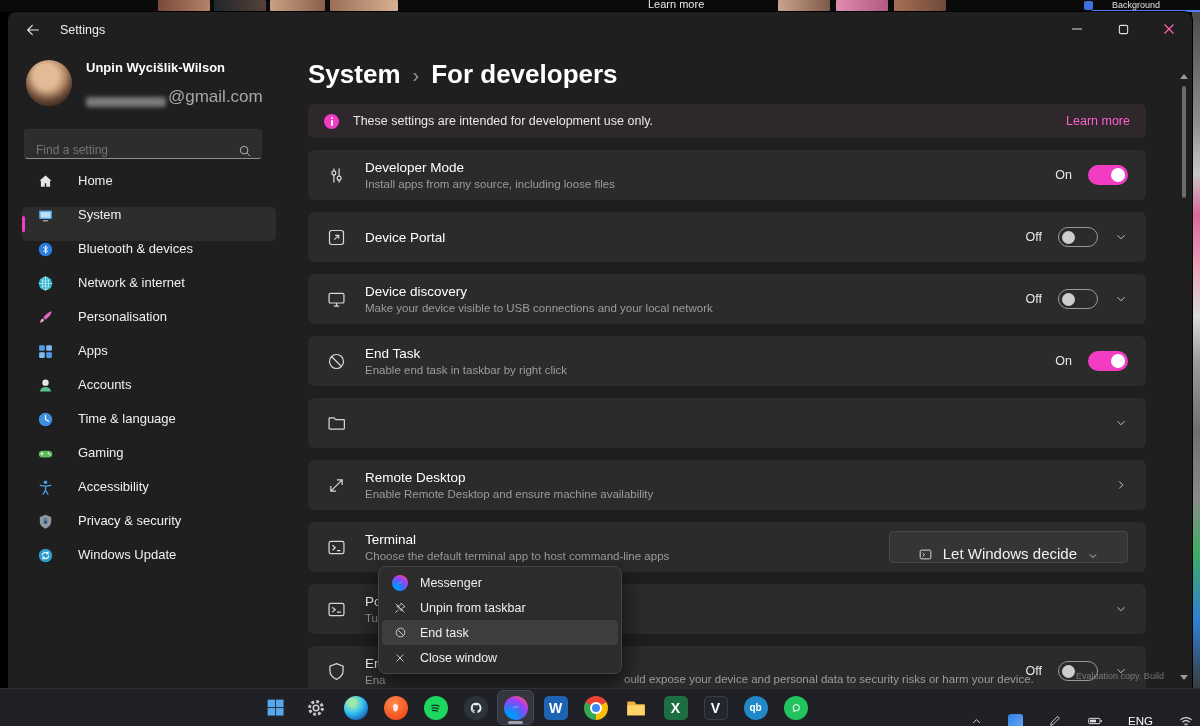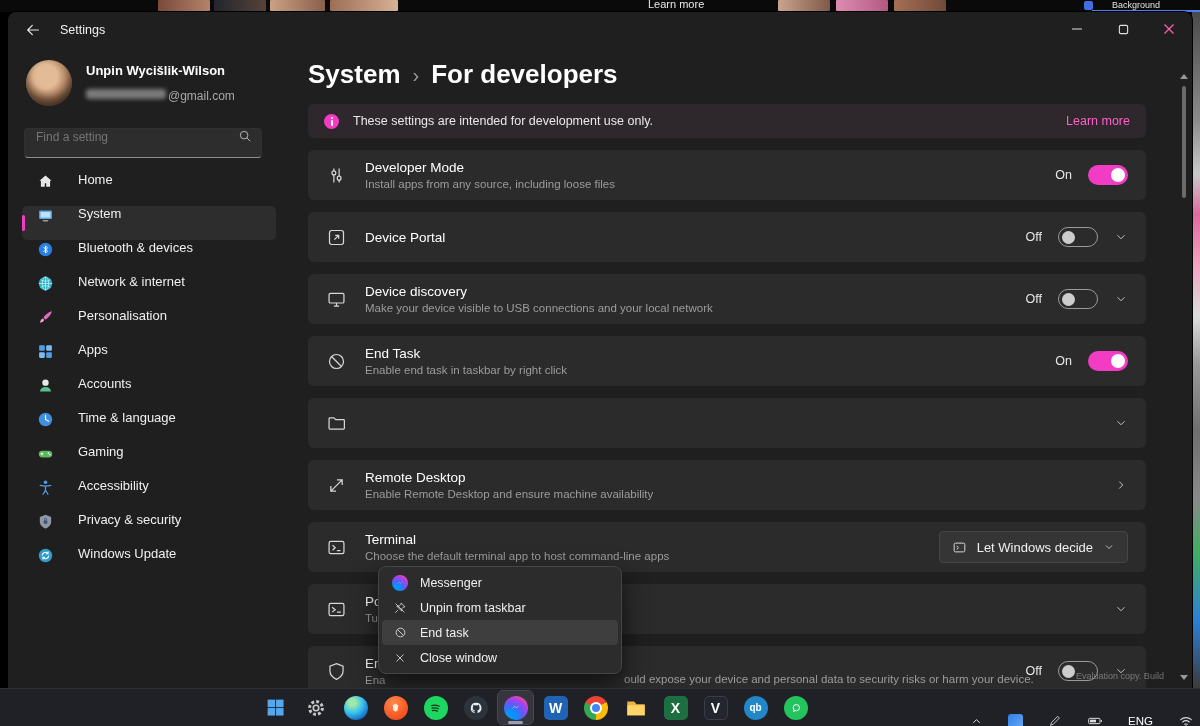--- a/index.html
+++ b/index.html
@@ -36,24 +36,24 @@
   .wincontrols{position:absolute;top:0;right:0;display:flex}
   .wc{width:46px;height:34px;display:flex;align-items:center;justify-content:center}
 
   
   .sidebar{position:absolute;left:0;top:36px;width:292px;bottom:0;padding:6px 0 0 14px}
   .profile{display:flex;align-items:center;gap:14px;padding:6px 4px}
   .avatar{width:46px;height:46px;border-radius:50%;flex:0 0 46px;
     background:radial-gradient(circle at 42% 36%,#e3bb97 0 30%,#b98a68 52%,#6a4f3d 78%,#3c2f26 100%);
     box-shadow:inset 0 -8px 10px rgba(40,25,15,.6)}
   .pname{font-size:13px;font-weight:700;line-height:1.3}
-  .pemail{font-size:12px;color:#a8a8a8;display:flex;align-items:flex-start;gap:2px;margin-top:10px}
+  .pemail{font-size:17px;color:#a8a8a8;display:flex;align-items:flex-end;gap:2px;margin-top:10px}
   .blurred{display:inline-block;width:80px;height:10px;background:#7b7b7b;border-radius:3px;filter:blur(2px)}
   .searchbox{margin:16px 10px 6px 2px;width:238px;height:30px;background:#2d2d2d;border:1px solid #303030;
-    border-bottom:1px solid #8f8f8f;border-radius:4px;display:flex;align-items:flex-start;padding:0 9px;gap:6px}
+    border-bottom:1px solid #8f8f8f;border-radius:4px;display:flex;align-items:flex-end;padding:0 9px;gap:6px}
   .searchbox input{flex:1;background:none;border:none;outline:none;color:#cfcfcf;font-size:12px;font-family:"Liberation Sans",sans-serif}
   .nav{margin-top:14px}
   .navitem{position:relative;height:34px;display:flex;align-items:flex-start;gap:24px;padding-left:14px;
     font-size:13px;color:#f0f0f0;border-radius:5px;width:254px}
   .navitem.sel{background:#2d2d2d}
   .navitem.sel::before{content:"";position:absolute;left:0;top:9px;width:3px;height:16px;border-radius:2px;background:var(--accent)}
   .nico{width:18px;height:18px;flex:0 0 18px;display:flex;align-items:center;justify-content:center}
 
   
   .main{position:absolute;left:300px;top:36px;width:838px}
@@ -72,22 +72,22 @@
   .ricon{width:21px;height:21px;flex:0 0 21px}
   .rtitle{font-size:13.5px;color:#fff}
   .rdesc{font-size:11.5px;color:#9c9c9c;margin-top:3px}
   .rctl{margin-left:auto;display:flex;align-items:center;gap:16px}
   .state{font-size:12.5px;color:#e8e8e8}
   .toggle{width:40px;height:20px;border-radius:10px;position:relative}
   .toggle.on{background:var(--accent)}
   .toggle.on .knob{position:absolute;right:3px;top:3px;width:14px;height:14px;border-radius:50%;background:#fff}
   .toggle.off{border:1px solid #9a9a9a}
   .toggle.off .knob{position:absolute;left:3px;top:2.5px;width:13px;height:13px;border-radius:50%;background:#cdcdcd}
-  .dropdown{display:flex;align-items:center;gap:10px;background:#353535;border:1px solid #474747;border-radius:4px;
-    height:32px;padding:0 12px;font-size:13px;color:#f0f0f0}
+  .dropdown{display:flex;align-items:flex-end;gap:10px;background:#353535;border:1px solid #474747;border-radius:4px;
+    height:32px;padding:0 28px;font-size:15px;color:#f0f0f0}
   .desc-cont{position:absolute;left:316px;top:27px;font-size:11.5px;color:#9c9c9c;white-space:nowrap}
 
   
   .scroll{position:absolute;right:3px;top:62px;bottom:8px;width:10px}
   .sarrow{position:absolute;left:1px;width:0;height:0;border-left:4px solid transparent;border-right:4px solid transparent}
   .sarrow.up{top:0;border-bottom:5px solid #9a9a9a}
   .sarrow.down{bottom:0;border-top:5px solid #9a9a9a}
   .sthumb{position:absolute;left:3px;top:12px;width:4px;height:112px;background:#6b6b6b;border-radius:2px}
 
   

